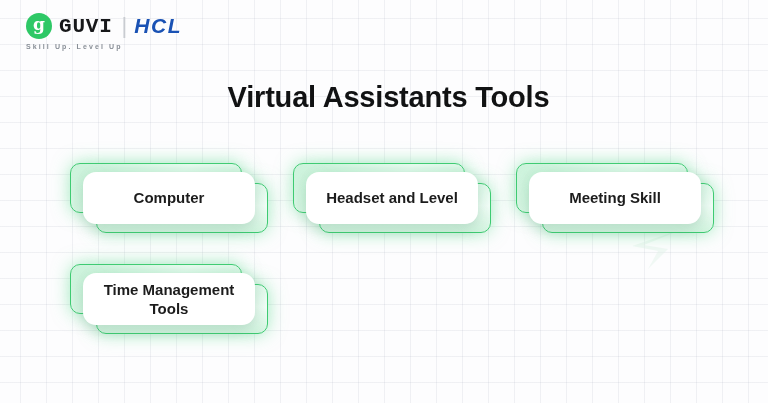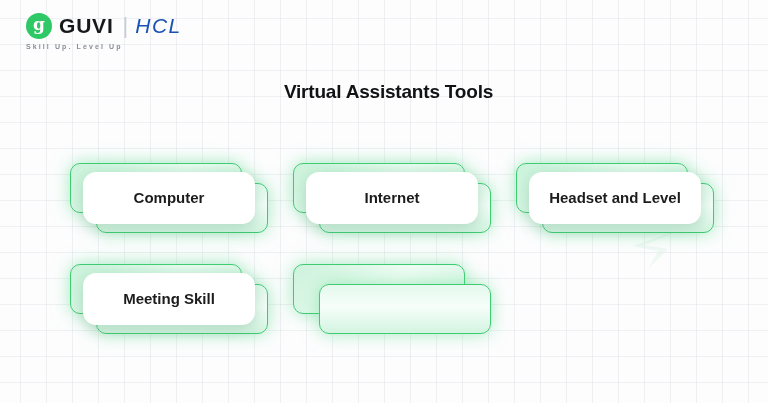--- a/index.html
+++ b/index.html
@@ -28,40 +28,41 @@
     display: flex; align-items: center; justify-content: center;
     color: #ffffff;
     font-family: "DejaVu Serif", serif;
     font-weight: 700; font-size: 17px; line-height: 1;
     padding-bottom: 3px; box-sizing: border-box;
   }
   .guvi-text {
     margin-left: 7px;
     font-size: 21px; font-weight: 800; color: #17181a;
     letter-spacing: 0.8px;
+    font-family: Liberation Mono, monospace;
   }
   .logo-divider {
     margin: 0 7px 0 9px;
     font-size: 22px; font-weight: 300; color: #c9ccd1; line-height: 1;
   }
   .hcl-text {
-    font-size: 21px; font-weight: 400; font-style: italic;
+    font-size: 21px; font-weight: 700; font-style: italic;
     color: #1A52B4; letter-spacing: 1.5px;
   }
   .tagline {
     margin-top: 4px;
     font-size: 7px; font-weight: 700;
     letter-spacing: 2.1px; color: #888e96;
   }
 
   
   .title {
     position: absolute; left: 0; right: 0; top: 81px;
     text-align: center;
-    font-size: 19px; font-weight: 800; color: #111213;
+    font-size: 29px; font-weight: 800; color: #111213;
     letter-spacing: -0.2px;
     margin-left: 9px;
   }
 
   
   .cards {
     position: absolute; left: 70px; top: 163px;
     display: grid;
     grid-template-columns: repeat(3, 198px);
     column-gap: 25px; row-gap: 31px;
@@ -127,27 +128,20 @@
   <div class="cards">
 
     <div class="stack">
       <div class="back back1"></div>
       <div class="back back2"></div>
       <div class="front">
         <span>Computer</span>
       </div>
     </div>
 
-    <div class="stack">
-      <div class="back back1"></div>
-      <div class="back back2"></div>
-      <div class="front">
-        <span>Internet</span>
-      </div>
-    </div>
 
     <div class="stack">
       <div class="back back1"></div>
       <div class="back back2"></div>
       <div class="front">
         <span>Headset and Level</span>
       </div>
     </div>
 
     <div class="stack">
@@ -155,16 +149,19 @@
       <div class="back back2"></div>
       <div class="front">
         <span>Meeting Skill</span>
       </div>
     </div>
 
 
     <div class="stack">
       <div class="back back1"></div>
       <div class="back back2"></div>
+      <div class="front">
+        <span>Time Management Tools</span>
+      </div>
     </div>
 
   </div>
 </div>
 
 </body></html>

